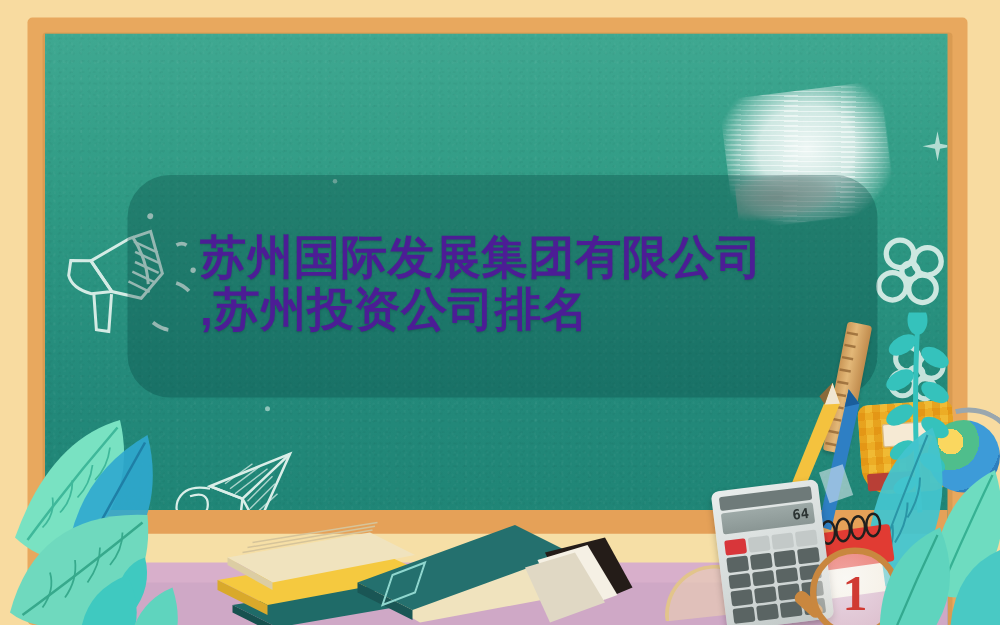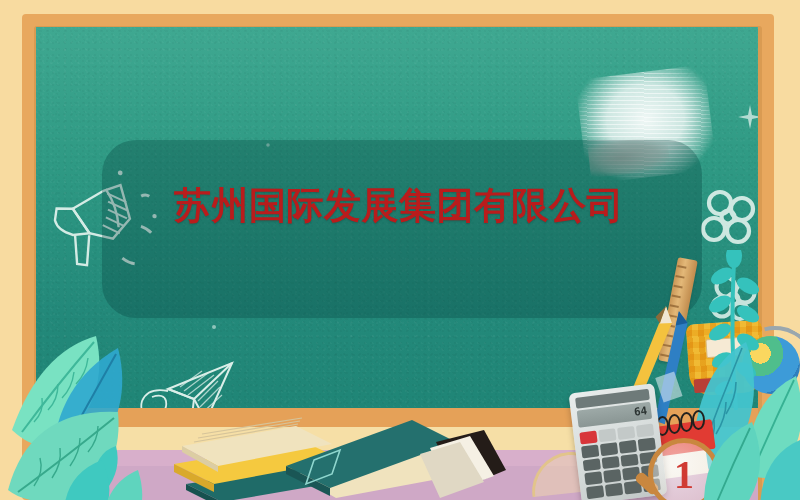--- a/index.html
+++ b/index.html
@@ -44,22 +44,22 @@
          mask-image:radial-gradient(ellipse at 50% 45%, #000 0%, #000 50%, transparent 78%);}
   .smear-gray{position:absolute;left:553px;top:113px;width:80px;height:34px;
          background:radial-gradient(ellipse at 40% 50%, rgba(160,165,160,.80) 0%, rgba(170,175,170,.45) 55%, rgba(170,175,170,0) 80%);
          transform:rotate(-6deg);}
 
   
   .panel{position:absolute;left:102px;top:140px;width:600px;height:178px;
          background:rgba(4,62,58,.30);border-radius:34px 34px 34px 34px;}
 
   
-  .headline{position:absolute;left:174px;top:185px;width:520px;
-            color:#b91c1c;font-size:37px;font-weight:bold;line-height:1.13;
+  .headline{position:absolute;left:160px;top:185px;width:520px;
+            color:#4c1d95;font-size:37px;font-weight:bold;line-height:1.13;
             letter-spacing:.5px;text-shadow:0 1px 2px rgba(0,0,0,.18);}
   .headline .l2{display:block;}
 
   
   .desk-ledge{position:absolute;left:36px;top:408px;width:722px;height:20px;background:#E5A158;}
   .desk-cream{position:absolute;left:36px;top:427px;width:722px;height:24px;background:#F6DFA6;}
   .desk-pink{position:absolute;left:36px;top:450px;width:722px;height:50px;background:#D8AFCB;}
   .desk-pink2{position:absolute;left:36px;top:466px;width:722px;height:34px;background:#CFA8C6;}
 
   
@@ -202,20 +202,21 @@
 
     <div class="smear"></div>
     <div class="smear-lines"></div>
     <div class="smear-gray"></div>
   </div>
 
   <div class="panel"></div>
 
   <div class="headline">
     <span>苏州国际发展集团有限公司</span>
+    <span class="l2">,苏州投资公司排名</span>
   </div>
 
   <div class="desk-ledge"></div>
   <div class="desk-cream"></div>
   <div class="desk-pink"></div>
   <div class="desk-pink2"></div>
 
   <svg width="300" height="200" style="position:absolute;left:0;top:300;">
     <g>
       <path d="M12 130 Q40 52 96 36 Q110 96 64 140 Q40 156 12 130 Z" fill="#79E2C2"></path>

